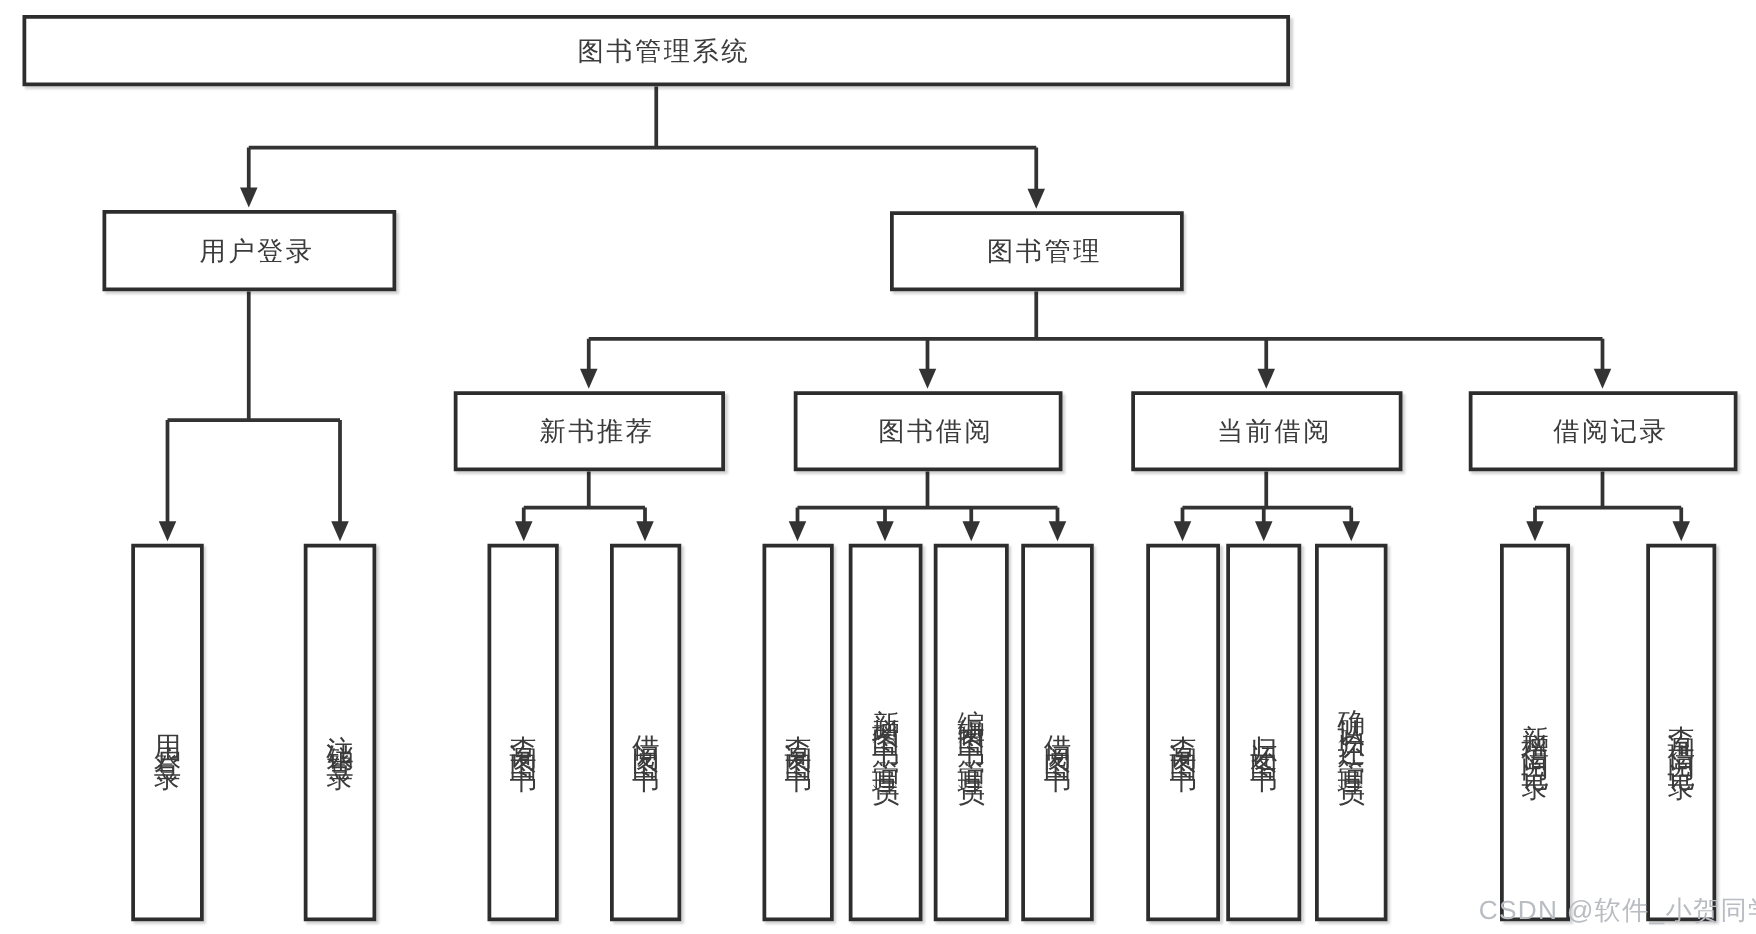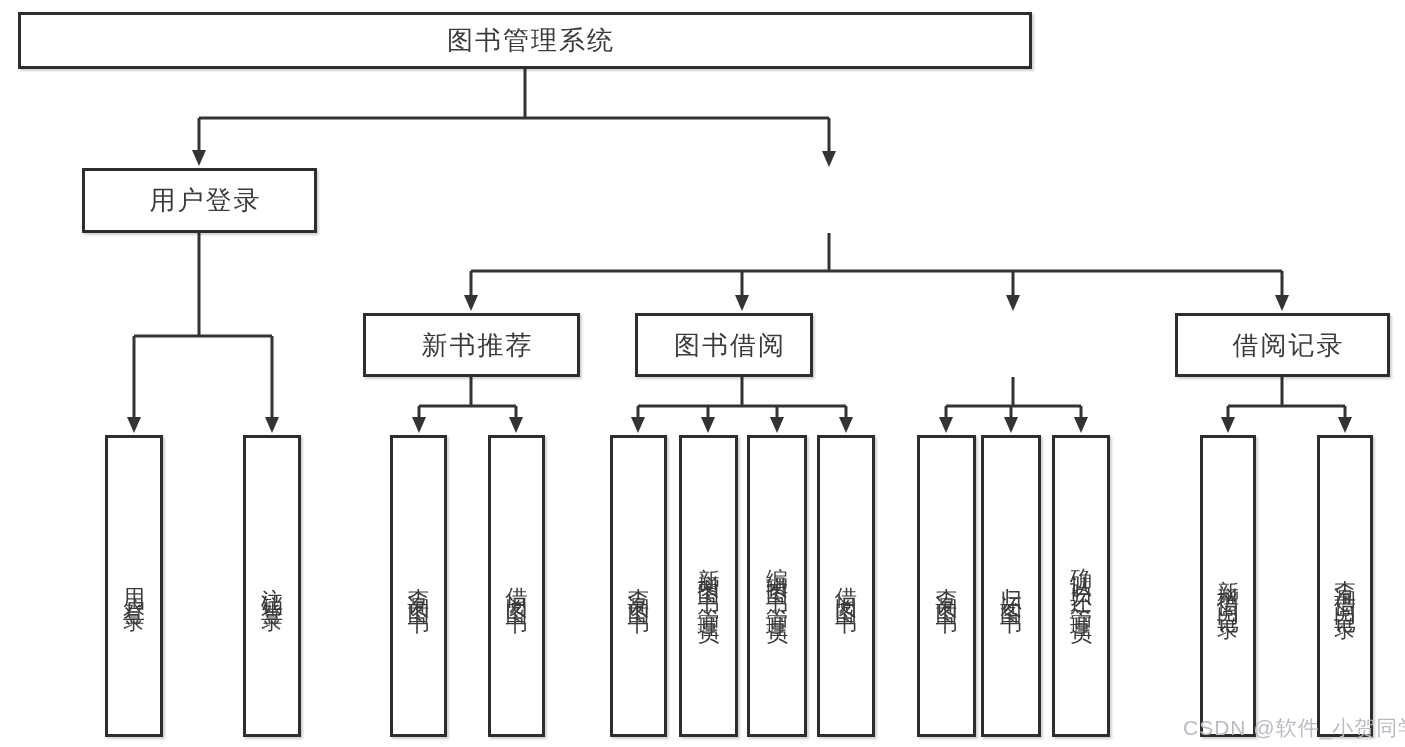--- a/index.html
+++ b/index.html
@@ -20,21 +20,21 @@
     position: absolute;
     box-sizing: border-box;
     background: #ffffff;
     border: 3px solid #2d2d2d;
     box-shadow: 2px 2px 2px rgba(0,0,0,0.18);
     display: flex;
     align-items: center;
     justify-content: center;
     color: #3b3b3b;
   }
-  .hnode { font-size: 26px; letter-spacing: 2px; padding-left: 12px; }
+  .hnode { font-size: 21px; letter-spacing: 2px; padding-left: 12px; }
   .vnode .vtext {
     writing-mode: vertical-rl;
     font-size: 22px;
     letter-spacing: 8px;
     line-height: 1;
     white-space: nowrap;
   }
   .watermark {
     position: absolute;
     left: 1183px;
@@ -84,26 +84,32 @@
     </g>
   </svg>
 
   <div class="node hnode" style="left:18px; top:12px; width:1014px; height:57px;">
     <span>图书管理系统</span>
   </div>
 
   <div class="node hnode" style="left:82px; top:168px; width:235px; height:65px;">
     <span>用户登录</span>
   </div>
+  <div class="node hnode" style="left:712px; top:169px; width:235px; height:64px;">
+    <span>图书管理</span>
+  </div>
 
   <div class="node hnode" style="left:363px; top:313px; width:217px; height:64px;text-align:right;">
     <span>新书推荐</span>
   </div>
-  <div class="node hnode" style="left:635px; top:313px; width:178px; height:64px;">
+  <div class="node hnode" style="left:635px; top:313px; width:215px; height:64px;">
     <span>图书借阅</span>
+  </div>
+  <div class="node hnode" style="left:905px; top:313px; width:217px; height:64px;">
+    <span>当前借阅</span>
   </div>
   <div class="node hnode" style="left:1175px; top:313px; width:215px; height:64px;">
     <span>借阅记录</span>
   </div>
 
   <div class="node vnode" style="left:105px; top:435px; width:58px; height:302px;">
     <span class="vtext">用户登录</span>
   </div>
   <div class="node vnode" style="left:243px; top:435px; width:58px; height:302px;">
     <span class="vtext">注销登录</span>

